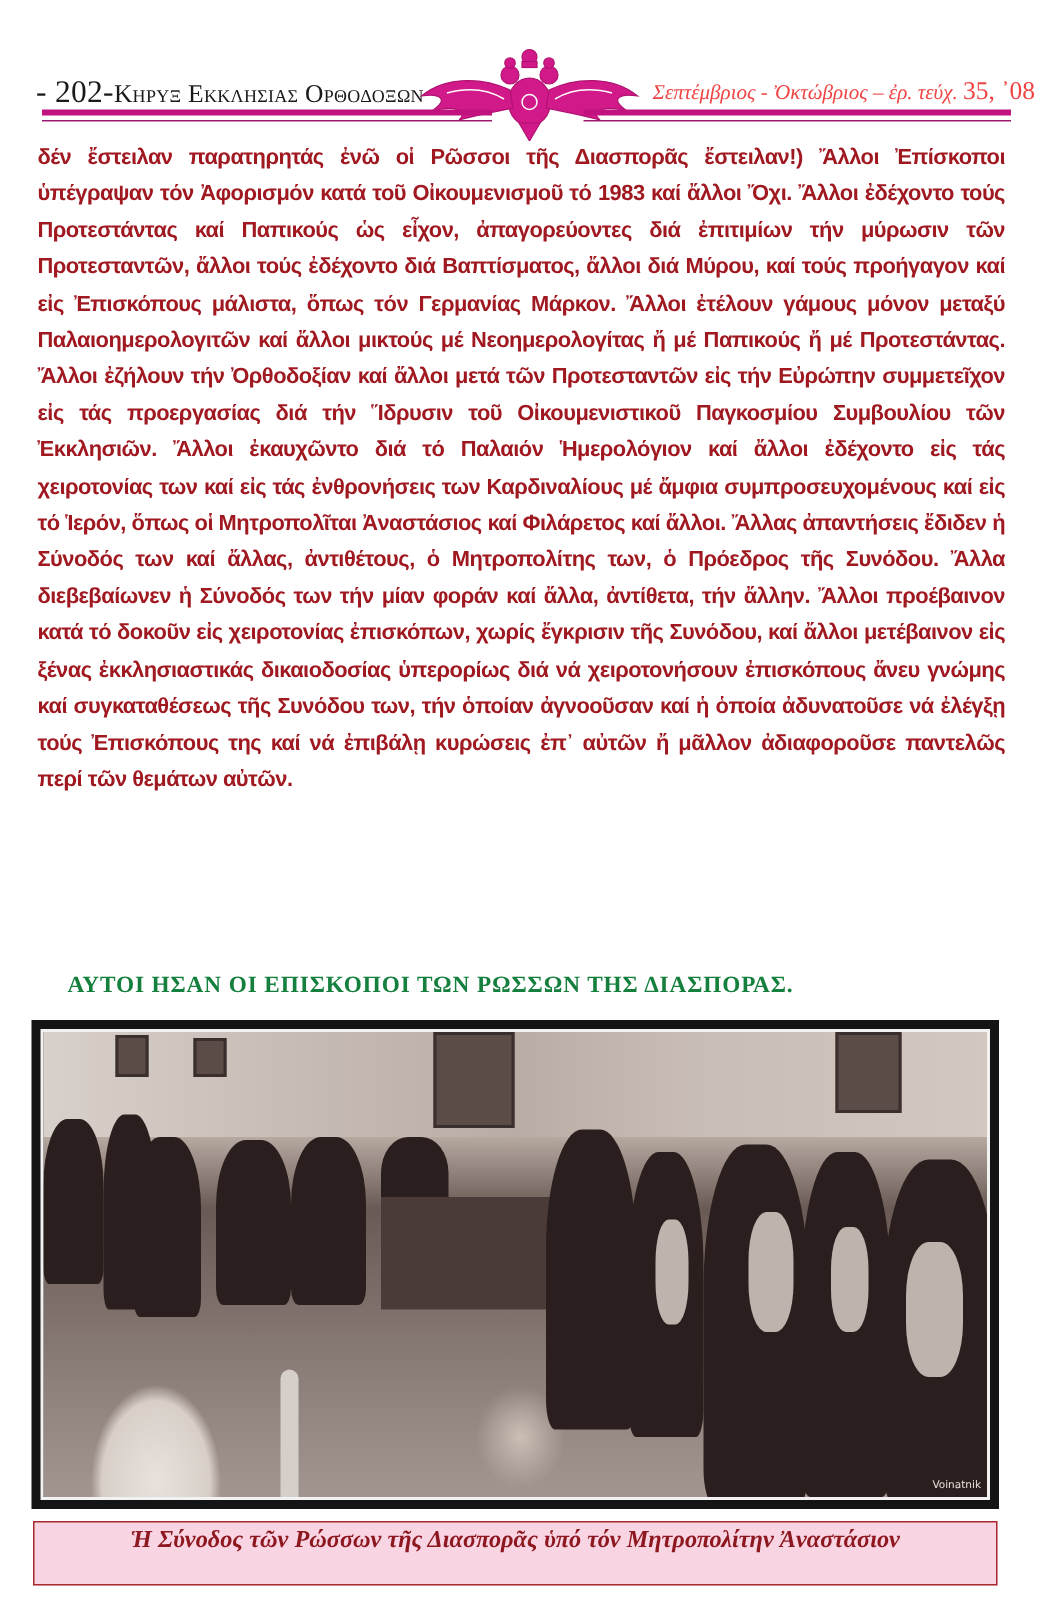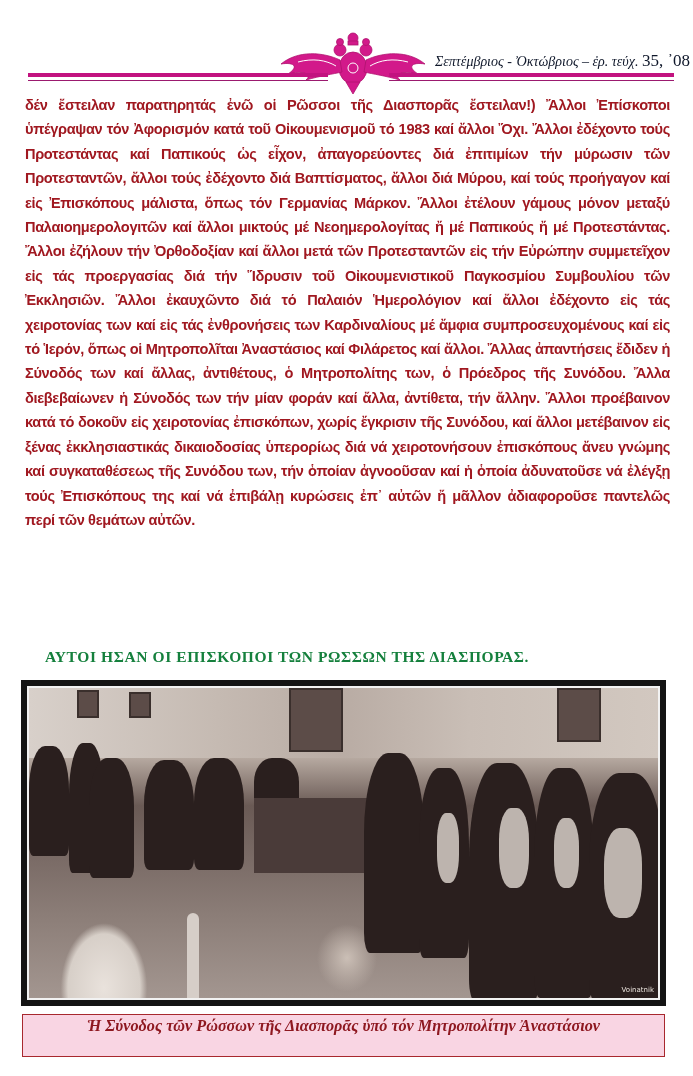--- a/index.html
+++ b/index.html
@@ -9,21 +9,21 @@
     }
     .header { position: absolute; left: 0; top: 0; width: 693px; height: 90px; }
     .hdr-left {
       position: absolute; left: 24px; top: 49px; font-family: "Liberation Serif", serif;
       font-size: 19px; color: #1a1a1a; letter-spacing: 0.2px; white-space: nowrap;
     }
     .hdr-left .pg { font-size: 21px; }
     .hdr-left .sc { font-variant: small-caps; font-size: 17px; }
     .hdr-right {
       position: absolute; left: 435px; top: 51px; font-family: "Liberation Serif", serif;
-      font-style: italic; font-size: 14px; color: #0f172a; white-space: nowrap;
+      font-style: italic; font-size: 14px; color: #ef4444; white-space: nowrap;
     }
     .hdr-right .num { font-style: normal; font-size: 17px; }
     .rule-thick { position: absolute; height: 4px; background: #c2127f; top: 73px; }
     .rule-thin { position: absolute; height: 1px; background: #9b1a6f; top: 80px; }
     .eagle { position: absolute; left: 278px; top: 28px; width: 150px; height: 66px; }
 
     .body-text {
       position: absolute; left: 25px; top: 93px; width: 645px;
       color: #a01820; font-family: Liberation Sans, sans-serif; font-weight: bold;
       font-size: 14.6px; line-height: 24.4px; text-align: justify; letter-spacing: -0.35px;
@@ -62,20 +62,23 @@
       background: #f9d5e3; border: 1.5px solid #a8282e; box-sizing: border-box;
       text-align: center; color: #8e1820; font-family: "Liberation Serif", serif;
       font-style: italic; font-weight: bold; font-size: 16.2px; line-height: 19px; padding-top: 2px;
     }
     .caption div { white-space: nowrap; }
   </style>
 </head>
 <body>
 
 <div class="header">
+  <div class="hdr-left">
+    <span class="pg">- 202-</span><span class="sc">Κηρυξ Εκκλησιας Ορθοδοξων</span>
+  </div>
 
   <svg class="eagle" viewBox="0 0 150 66">
     <g fill="#d2198a" stroke="#b0126f" stroke-width="0.8">
 
       <circle cx="75" cy="10" r="5"></circle>
       <rect x="70" y="13" width="10" height="4"></rect>
 
       <circle cx="62" cy="22" r="6"></circle>
       <circle cx="62" cy="14" r="3.5"></circle>
 

